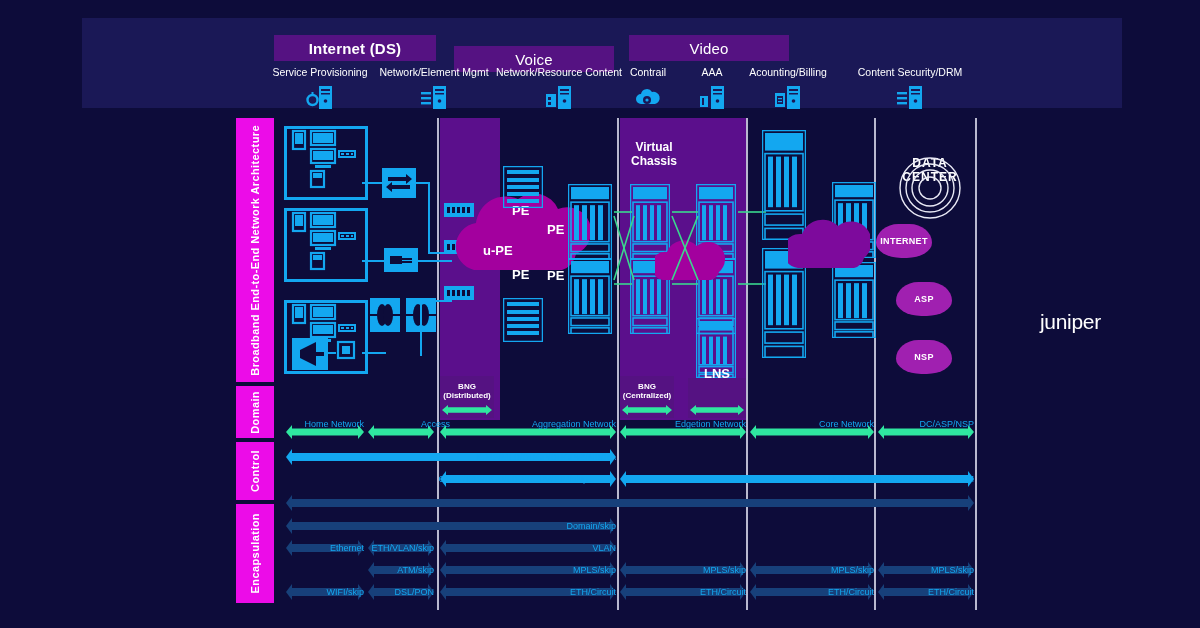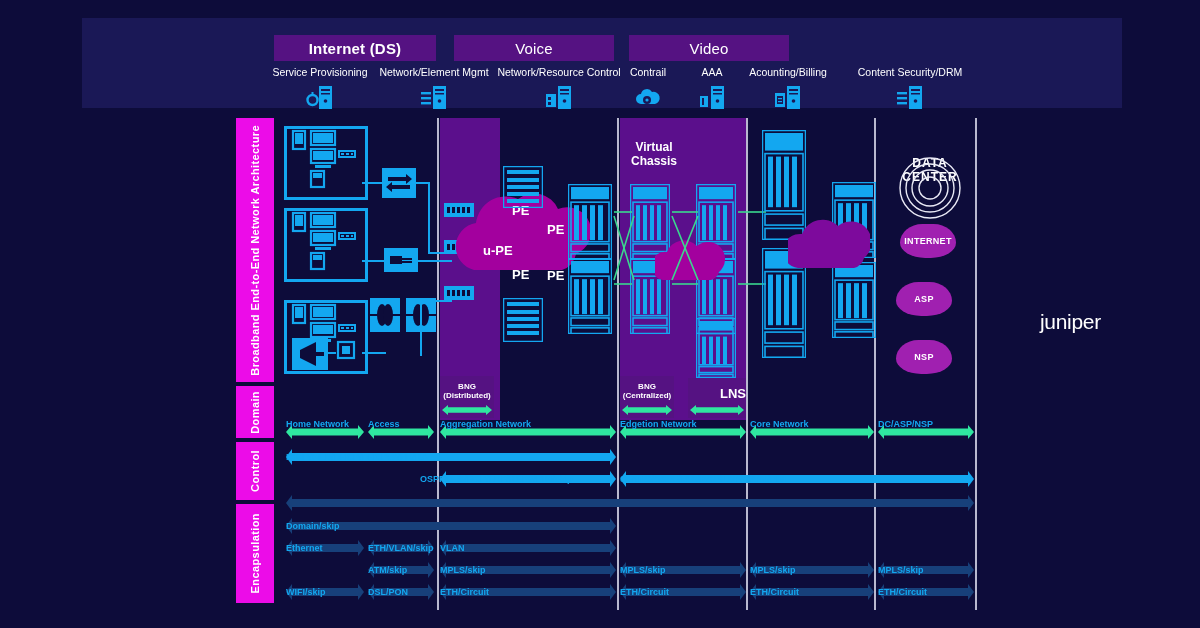--- a/index.html
+++ b/index.html
@@ -24,34 +24,34 @@
   .icbox{background:#13a7f0;}
   .pelabel{color:#ffffff;font-size:13px;font-weight:bold;}
   .vc-label{color:#ffffff;font-size:12px;font-weight:bold;text-align:center;line-height:14px;}
   
   .dc-title{color:#ffffff;font-size:12px;font-weight:bold;text-align:center;
             line-height:14px;letter-spacing:1px;}
   .dccloud{background:#a020b0;border-radius:40% 40% 45% 45%/55% 55% 45% 45%;
            display:flex;align-items:center;justify-content:center;}
   .dccloud b{color:#ffffff;font-size:9px;font-weight:bold;letter-spacing:.3px;}
   
-  .arrowlbl{position:absolute;color:#13a7f0;font-size:9px;font-weight:bold;
-            text-align:left;white-space:nowrap;z-index:5;}
+  .arrowlbl{position:absolute;color:#13a7f0;font-size:9px;font-weight:normal;
+            text-align:right;white-space:nowrap;z-index:5;}
   .bngbox{background:#551282;}
   .bngtxt{color:#ffffff;font-size:8px;font-weight:bold;text-align:center;line-height:9px;}
   .lnstxt{color:#ffffff;font-size:13px;font-weight:bold;text-align:center;}
   #juniper{left:1040px;top:310px;color:#ffffff;font-size:21px;letter-spacing:-.3px;}
 </style>
 </head>
 <body>
 
 <div class="abs" id="header-band"></div>
 <div class="abs" id="header-titles" style="left: 0px; top: 0px; width: 1200px; height: 120px;">
     <div class="svc-title abs" style="left: 274px; top: 35px; width: 162px; font-weight: bold;">Internet (DS)</div>
-    <div class="svc-title abs" style="left: 454px; top: 35px; width: 160px;">Voice</div>
+    <div class="svc-title abs" style="left: 454px; top: 46px; width: 160px;">Voice</div>
     <div class="svc-title abs" style="left: 629px; top: 35px; width: 160px;">Video</div>
   </div>
 <div class="abs" id="header-funcs" style="left: 0px; top: 0px; width: 1200px; height: 120px;">
     <div class="svc-sub abs" style="left: 235px; top: 66px; width: 170px;">Service Provisioning</div>
     <div class="abs" style="left: 306px; top: 84px; width: 28px; height: 26px;"><svg width="28" height="26" viewBox="0 0 28 26" style="">
         <rect x="13" y="2" width="13" height="23" fill="#13a7f0"></rect>
         <rect x="15" y="5" width="9" height="2" fill="#1a1856"></rect>
         <rect x="15" y="9" width="9" height="1.5" fill="#1a1856"></rect>
         <circle cx="19.5" cy="17" r="1.8" fill="#1a1856"></circle>
         <circle cx="6.5" cy="16" r="5" fill="none" stroke="#13a7f0" stroke-width="2.4"></circle>
@@ -60,21 +60,21 @@
     <div class="svc-sub abs" style="left: 349px; top: 66px; width: 170px;">Network/Element Mgmt</div>
     <div class="abs" style="left: 420px; top: 84px; width: 28px; height: 26px;"><svg width="28" height="26" viewBox="0 0 28 26" style="">
         <rect x="13" y="2" width="13" height="23" fill="#13a7f0"></rect>
         <rect x="15" y="5" width="9" height="2" fill="#1a1856"></rect>
         <rect x="15" y="9" width="9" height="1.5" fill="#1a1856"></rect>
         <circle cx="19.5" cy="17" r="1.8" fill="#1a1856"></circle>
         <rect x="1" y="8" width="10" height="2.4" fill="#13a7f0"></rect>
         <rect x="1" y="13" width="10" height="2.4" fill="#13a7f0"></rect>
         <rect x="1" y="18" width="10" height="2.4" fill="#13a7f0"></rect>
       </svg></div>
-    <div class="svc-sub abs" style="left: 474px; top: 66px; width: 170px;">Network/Resource Control</div>
+    <div class="svc-sub abs" style="left: 474px; top: 66px; width: 170px;">Network/Resource Content</div>
     <div class="abs" style="left: 545px; top: 84px; width: 28px; height: 26px;"><svg width="28" height="26" viewBox="0 0 28 26" style="">
         <rect x="13" y="2" width="13" height="23" fill="#13a7f0"></rect>
         <rect x="15" y="5" width="9" height="2" fill="#1a1856"></rect>
         <rect x="15" y="9" width="9" height="1.5" fill="#1a1856"></rect>
         <circle cx="19.5" cy="17" r="1.8" fill="#1a1856"></circle>
         <rect x="1" y="10" width="10" height="13" fill="#13a7f0"></rect>
         <rect x="3" y="13" width="3" height="3" fill="#1a1856"></rect>
         <rect x="3" y="18" width="3" height="3" fill="#1a1856"></rect>
       </svg></div>
     <div class="svc-sub abs" style="left: 563px; top: 66px; width: 170px;">Contrail</div>
@@ -438,40 +438,40 @@
     <div class="dc-title abs" style="left: 886px; top: 124px; width: 88px; margin-top: 32px;">
       <div>DATA</div>
       <div>CENTER</div>
     </div>
     <svg width="64" height="64" viewBox="0 0 64 64" style="position: absolute; left: 898px; top: 156px;">
       <circle cx="32" cy="32" r="30" fill="none" stroke="#e9e9f5" stroke-width="1.4"></circle>
       <circle cx="32" cy="32" r="24" fill="none" stroke="#e9e9f5" stroke-width="1.4"></circle>
       <circle cx="32" cy="32" r="18" fill="none" stroke="#e9e9f5" stroke-width="1.4"></circle>
       <circle cx="32" cy="32" r="11" fill="none" stroke="#e9e9f5" stroke-width="1.4"></circle>
     </svg>
-    <div class="dccloud abs" style="left: 900px; top: 224px; width: 56px; height: 34px;">
+    <div class="dccloud abs" style="left: 876px; top: 224px; width: 56px; height: 34px;">
       <b>INTERNET</b>
     </div>
     <div class="dccloud abs" style="left: 896px; top: 282px; width: 56px; height: 34px;">
       <b>ASP</b>
     </div>
     <div class="dccloud abs" style="left: 896px; top: 340px; width: 56px; height: 34px;">
       <b>NSP</b>
     </div>
   </div>
 
 <div class="abs" id="rows" style="left: 0px; top: 0px; width: 1200px; height: 628px;">
     <svg width="78" height="16" viewBox="0 0 78 16" style="position: absolute; left: 286px; top: 424px;">
       <path d="M0 8 L6 1 L6 4.48 L72 4.48 L72 1 L78 8 L72 15 L72 11.52 L6 11.52 L6 15 Z" fill="#2fe6a0"></path>
     </svg>
     <div class="arrowlbl" style="left: 286px; top: 419px; width: 78px;">Home Network</div>
     <svg width="66" height="16" viewBox="0 0 66 16" style="position: absolute; left: 368px; top: 424px;">
       <path d="M0 8 L6 1 L6 4.48 L60 4.48 L60 1 L66 8 L60 15 L60 11.52 L6 11.52 L6 15 Z" fill="#2fe6a0"></path>
     </svg>
-    <div class="arrowlbl" style="left: 368px; top: 419px; width: 66px;">Access</div>
+    <div class="arrowlbl" style="left: 384px; top: 419px; width: 66px;">Access</div>
     <svg width="176" height="16" viewBox="0 0 176 16" style="position: absolute; left: 440px; top: 424px;">
       <path d="M0 8 L6 1 L6 4.48 L170 4.48 L170 1 L176 8 L170 15 L170 11.52 L6 11.52 L6 15 Z" fill="#2fe6a0"></path>
     </svg>
     <div class="arrowlbl" style="left: 440px; top: 419px; width: 176px;">Aggregation Network</div>
     <svg width="126" height="16" viewBox="0 0 126 16" style="position: absolute; left: 620px; top: 424px;">
       <path d="M0 8 L6 1 L6 4.48 L120 4.48 L120 1 L126 8 L120 15 L120 11.52 L6 11.52 L6 15 Z" fill="#2fe6a0"></path>
     </svg>
     <div class="arrowlbl" style="left: 620px; top: 419px; width: 126px;">Edgetion Network</div>
     <svg width="124" height="16" viewBox="0 0 124 16" style="position: absolute; left: 750px; top: 424px;">
       <path d="M0 8 L6 1 L6 4.48 L118 4.48 L118 1 L124 8 L118 15 L118 11.52 L6 11.52 L6 15 Z" fill="#2fe6a0"></path>
@@ -491,21 +491,21 @@
     </svg>
     <div class="bngbox abs" style="left: 620px; top: 376px; width: 54px; height: 42px;"></div>
     <div class="bngtxt abs" style="left: 620px; top: 382px; width: 54px;">
       <div>BNG</div>
       <div>(Centralized)</div>
     </div>
     <svg width="50" height="12" viewBox="0 0 50 12" style="position: absolute; left: 622px; top: 404px;">
       <path d="M0 6 L6 1 L6 3.36 L44 3.36 L44 1 L50 6 L44 11 L44 8.64 L6 8.64 L6 11 Z" fill="#2fe6a0"></path>
     </svg>
     <div class="bngbox abs" style="left: 688px; top: 378px; width: 58px; height: 40px;"></div>
-    <div class="lnstxt abs" style="left: 688px; top: 386px; width: 58px; text-align: right;">LNS</div>
+    <div class="lnstxt abs" style="left: 688px; top: 366px; width: 58px;">LNS</div>
     <svg width="54" height="12" viewBox="0 0 54 12" style="position: absolute; left: 690px; top: 404px;">
       <path d="M0 6 L6 1 L6 3.36 L48 3.36 L48 1 L54 6 L48 11 L48 8.64 L6 8.64 L6 11 Z" fill="#2fe6a0"></path>
     </svg>
     <svg width="330" height="18" viewBox="0 0 330 18" style="position: absolute; left: 286px; top: 448px;">
       <path d="M0 9 L6 1 L6 5.04 L324 5.04 L324 1 L330 9 L324 17 L324 12.96 L6 12.96 L6 17 Z" fill="#13a7f0"></path>
     </svg>
     <div class="arrowlbl" style="left: 286px; top: 452px; width: 330px;">IGMP/MLD/DHCP/DHCPv6/ND/RA</div>
     <svg width="176" height="18" viewBox="0 0 176 18" style="position: absolute; left: 440px; top: 470px;">
       <path d="M0 9 L6 1 L6 5.04 L170 5.04 L170 1 L176 9 L170 17 L170 12.96 L6 12.96 L6 17 Z" fill="#13a7f0"></path>
     </svg>

